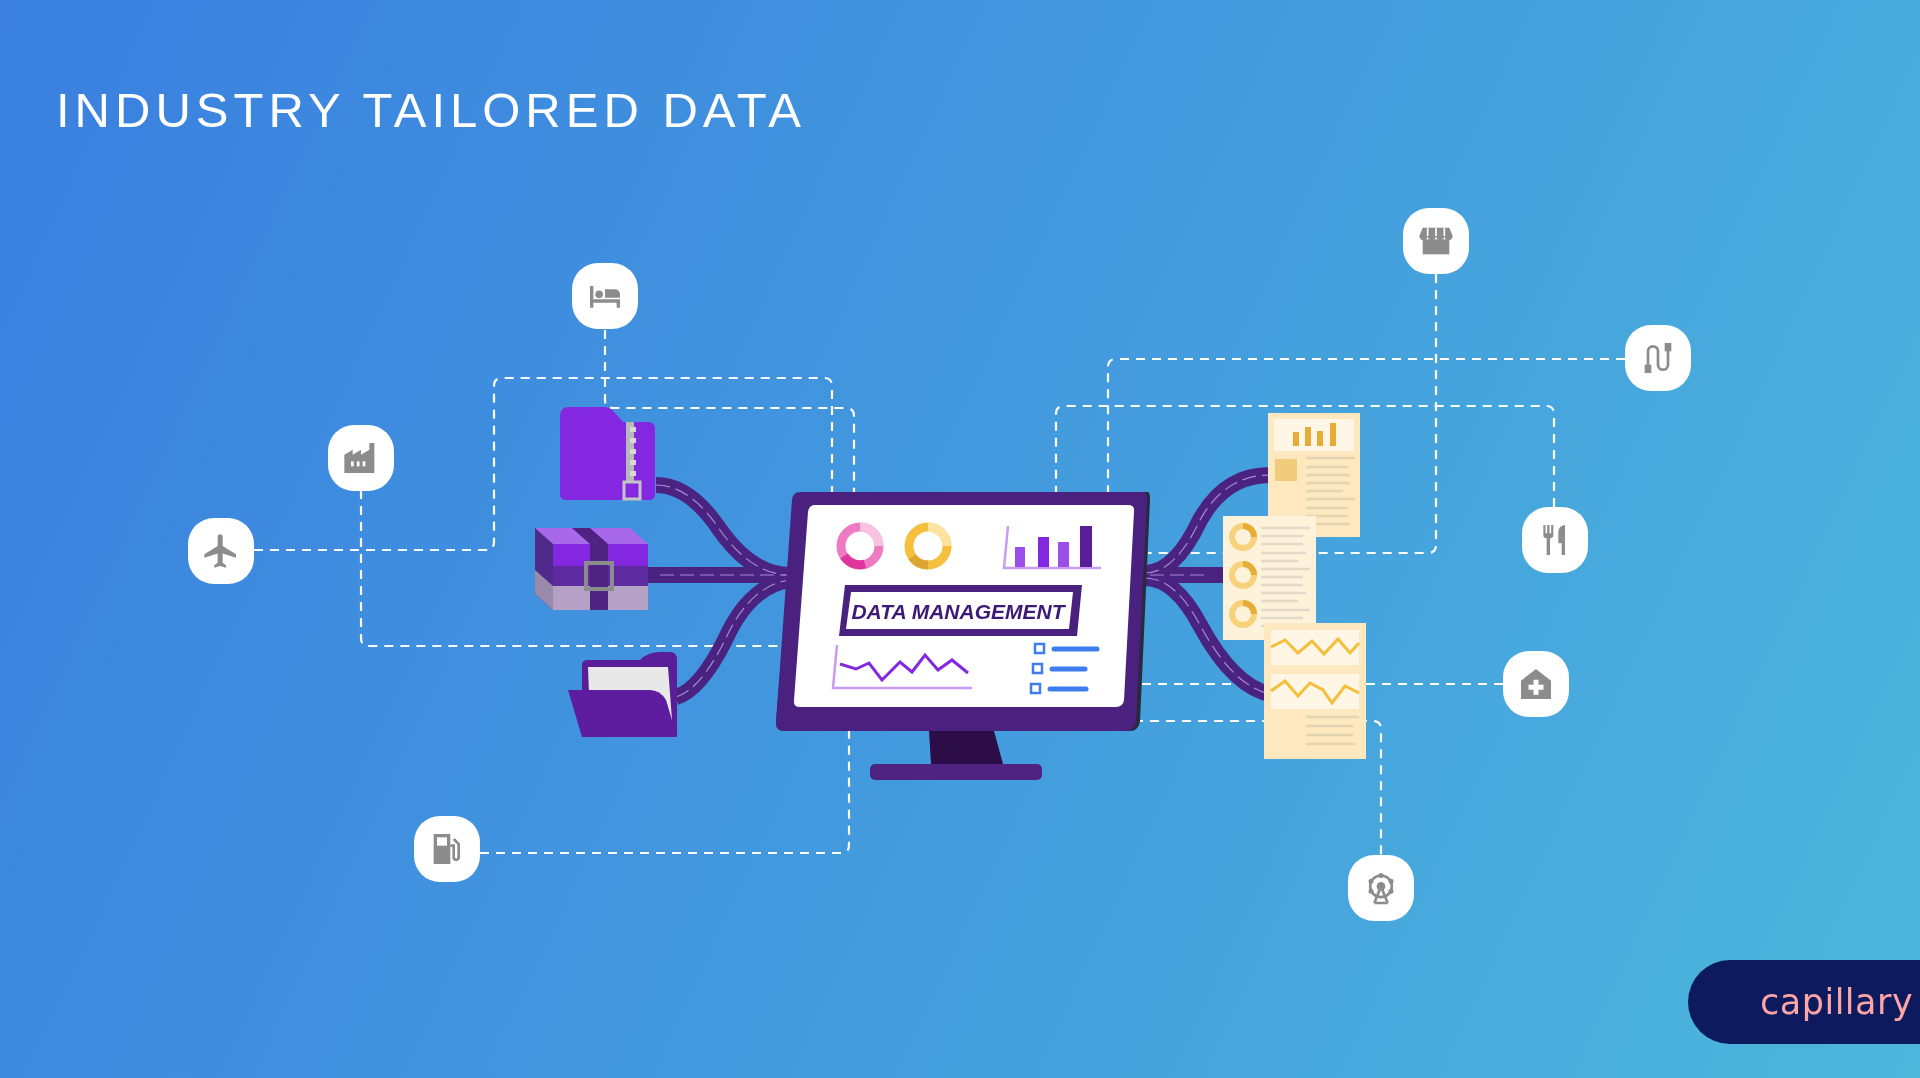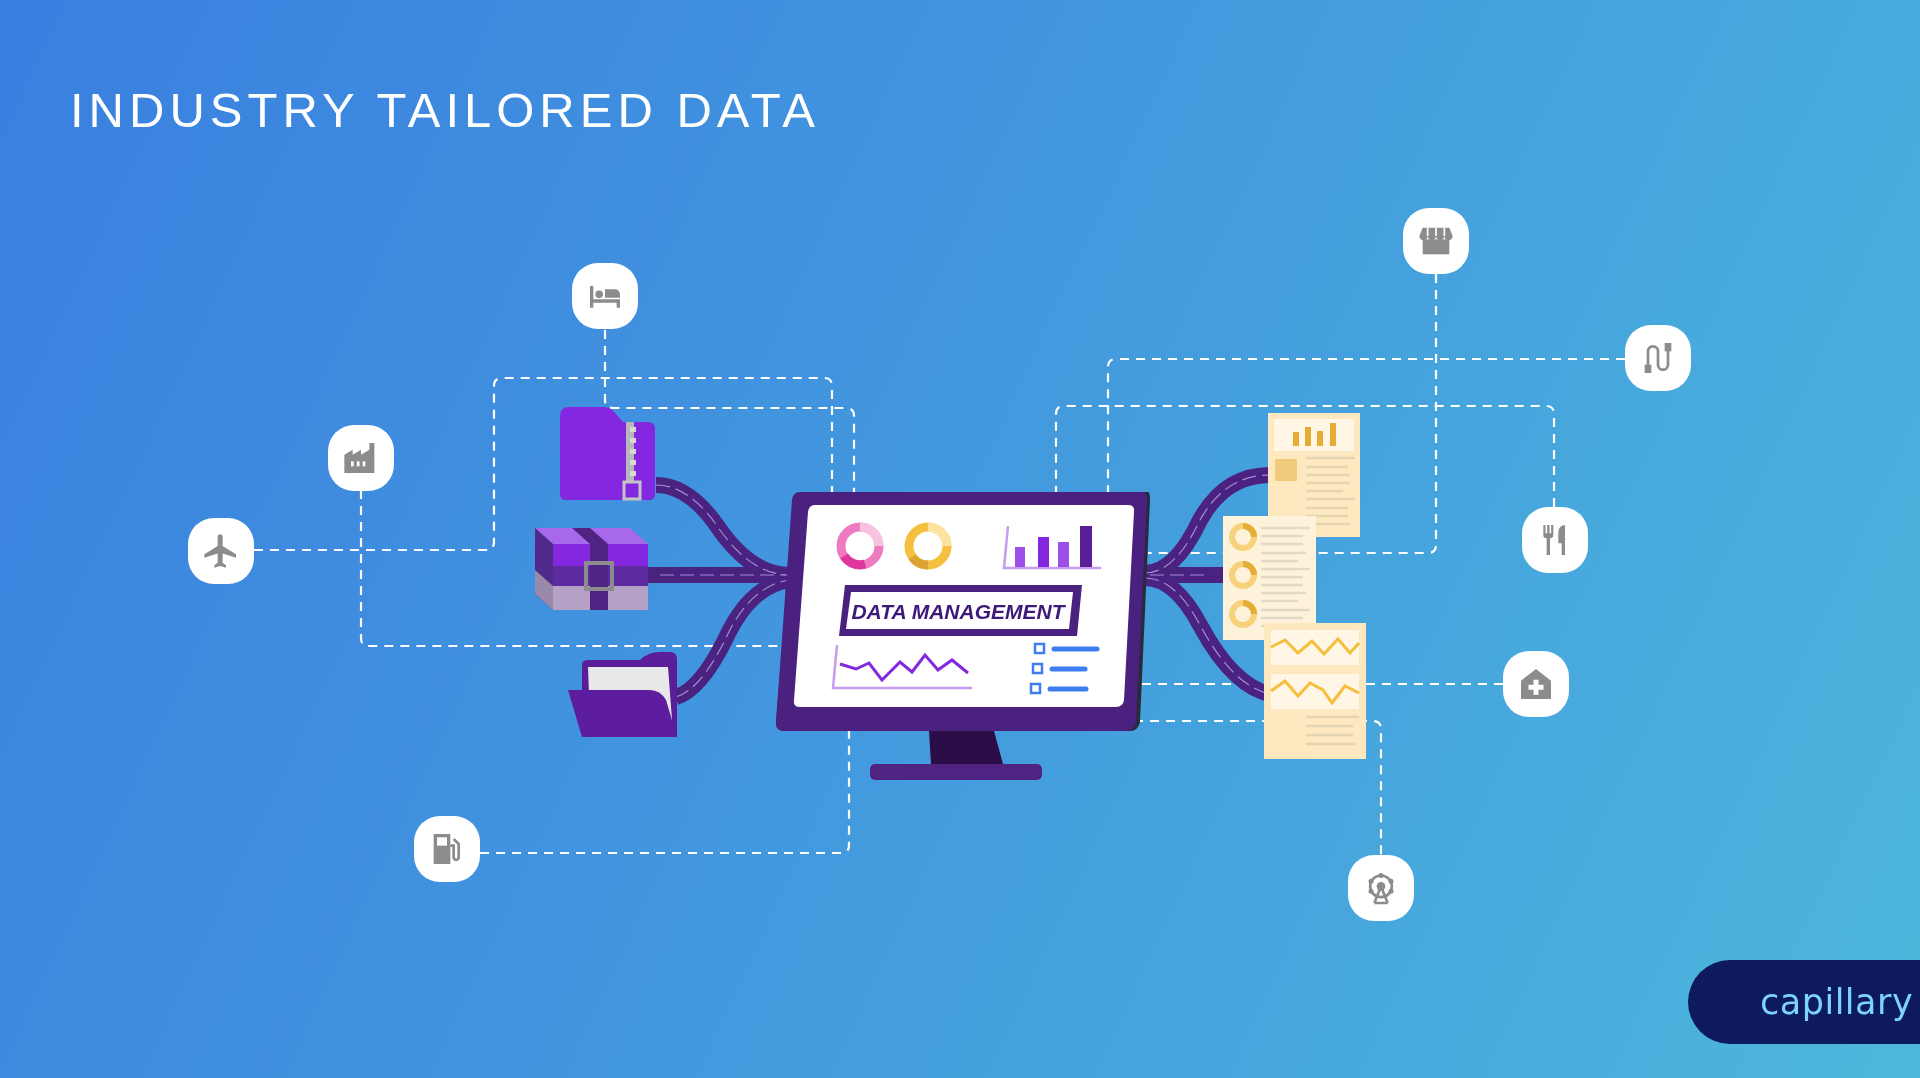--- a/index.html
+++ b/index.html
@@ -1,28 +1,28 @@
 <!DOCTYPE html>
 <html><head>
 <meta charset="utf-8">
 <style>
   html,body{margin:0;padding:0;}
   body{width:1920px;height:1078px;overflow:hidden;position:relative;
     background:linear-gradient(115deg,#3a7fe0 0%,#4194de 40%,#47a8dd 75%,#4db7dc 100%);
     font-family:"Liberation Sans",sans-serif;}
-  .title{position:absolute;left:70px;top:74px;color:#fff;font-size:49px;font-weight:400;
+  .title{position:absolute;left:56px;top:74px;color:#fff;font-size:49px;font-weight:400;
     letter-spacing:5px;line-height:72px;font-family:"Liberation Sans",sans-serif;}
   .title div{white-space:nowrap;}
   svg.scene{position:absolute;left:0;top:0;}
   .icon-box{position:absolute;width:66px;height:66px;background:#fff;border-radius:26px;
     display:flex;align-items:center;justify-content:center;}
   .icon-box svg{width:40px;height:40px;}
   .logo{position:absolute;left:1688px;top:960px;width:240px;height:84px;background:#0d1a5e;
     border-radius:42px 0 0 42px;display:flex;align-items:center;}
-  .logo-text{color:#7dd3fc;font-size:35px;font-family:"DejaVu Sans",sans-serif;margin-left:10px;letter-spacing:0.5px;}
+  .logo-text{color:#fca5a5;font-size:35px;font-family:"DejaVu Sans",sans-serif;margin-left:10px;letter-spacing:0.5px;}
   .dm-label{font-family:"Liberation Sans",sans-serif;font-style:italic;font-weight:700;}
 </style>
 </head>
 <body>
 
 <div class="title">
   <div>INDUSTRY TAILORED DATA</div>
 </div>
 
 <svg class="scene" width="1920" height="1078" viewBox="0 0 1920 1078">

